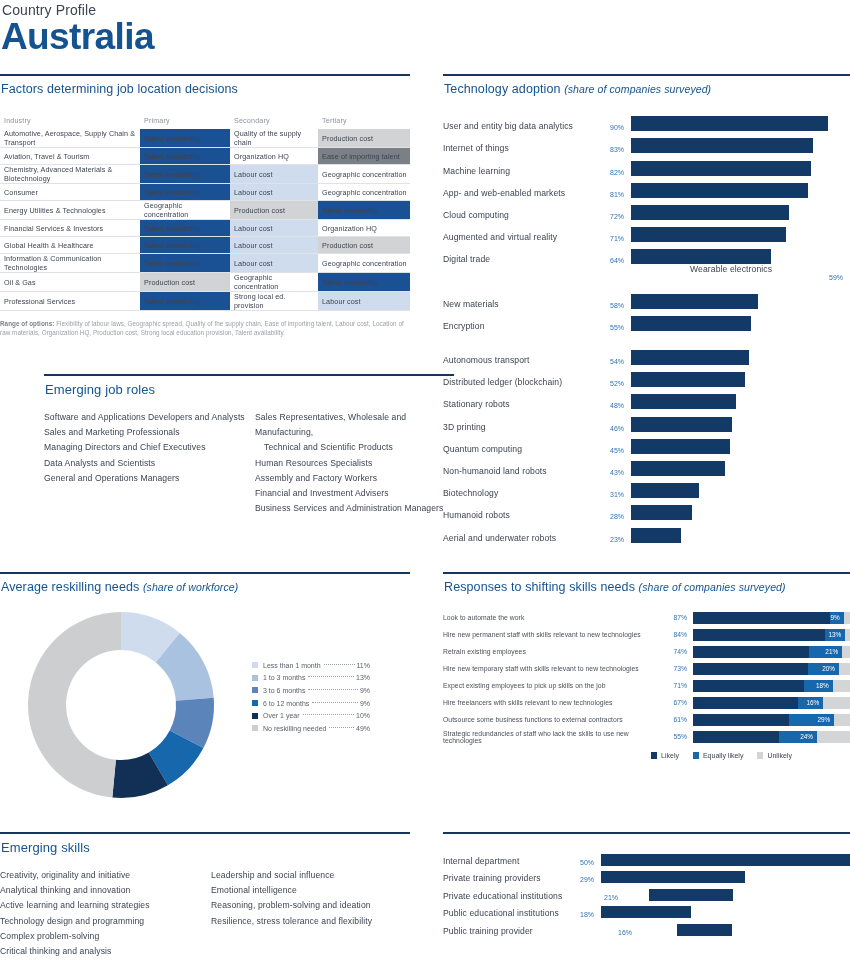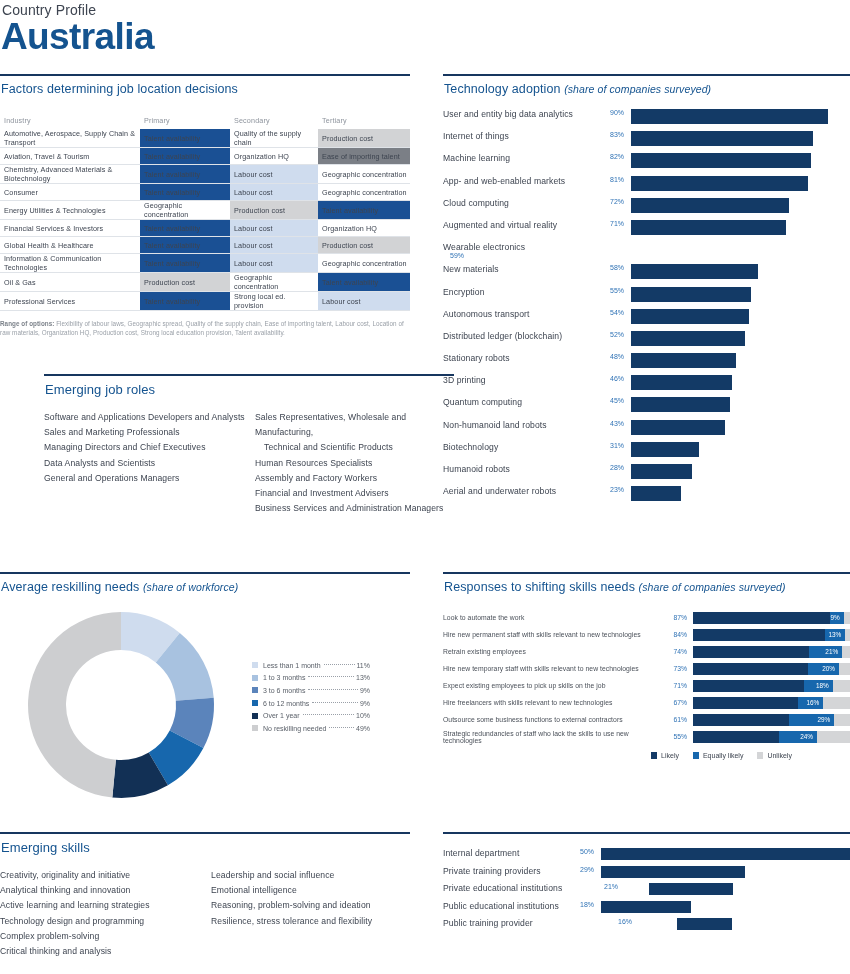--- a/index.html
+++ b/index.html
@@ -41,21 +41,21 @@
 
   
   .cols { display: flex; margin-top: 13px; }
   .cols .col { width: 50%; }
   .cols .col.right { padding-left: 6px; }
   .cols li { list-style: none; font-size: 8.6px; color: #3d4450;
              line-height: 15.2px; letter-spacing: .1px; }
   .cols li.ind2 { padding-left: 9px; }
 
   
-  .hbar-row { display: flex; align-items: flex-start; }
+  .hbar-row { display: flex; align-items: flex-end; }
   .hbar-lab { font-size: 8.6px; color: #3d4450; text-align: left; letter-spacing: .1px; }
   .hbar-val { font-size: 7px; color: #2f72b5; text-align: right; padding-right: 7px; }
   .hbar-track { flex: 1; }
   .hbar-fill { background: #133a66; height: 15px; }
 
   
   .donut-wrap { position: relative; }
   .donut-legend li { list-style: none; display: flex; align-items: center;
                      font-size: 7px; color: #5a6069; height: 12.6px; }
   .sw { width: 6px; height: 6px; margin-right: 5px; flex: 0 0 6px; }
@@ -314,20 +314,27 @@
             <div class="hbar-fill" style="width: 72%; height: 15px;"></div>
           </div>
         </div>
         <div class="hbar-row" style="height: 22.2px;">
           <div class="hbar-lab" style="width:160px">Augmented and virtual reality</div>
           <div class="hbar-val" style="width:28px">71%</div>
           <div class="hbar-track">
             <div class="hbar-fill" style="width: 71%; height: 15px;"></div>
           </div>
         </div>
+        <div class="hbar-row" style="height: 22.2px;">
+          <div class="hbar-lab" style="width:160px">Digital trade</div>
+          <div class="hbar-val" style="width:28px">64%</div>
+          <div class="hbar-track">
+            <div class="hbar-fill" style="width: 64%; height: 15px;"></div>
+          </div>
+        </div>
         <div class="hbar-row" style="height: 22.2px; flex-direction: column;">
           <div class="hbar-lab" style="width:160px">Wearable electronics</div>
           <div class="hbar-val" style="width:28px">59%</div>
           <div class="hbar-track">
             <div class="hbar-fill" style="width: 59%; height: 15px;"></div>
           </div>
         </div>
         <div class="hbar-row" style="height: 22.2px;">
           <div class="hbar-lab" style="width:160px">New materials</div>
           <div class="hbar-val" style="width:28px">58%</div>
@@ -335,21 +342,21 @@
             <div class="hbar-fill" style="width: 58%; height: 15px;"></div>
           </div>
         </div>
         <div class="hbar-row" style="height: 22.2px;">
           <div class="hbar-lab" style="width:160px">Encryption</div>
           <div class="hbar-val" style="width:28px">55%</div>
           <div class="hbar-track">
             <div class="hbar-fill" style="width: 55%; height: 15px;"></div>
           </div>
         </div>
-        <div class="hbar-row" style="height: 22.2px;">
+        <div class="hbar-row" style="height: 22.2px; margin-top: 12px;">
           <div class="hbar-lab" style="width:160px">Autonomous transport</div>
           <div class="hbar-val" style="width:28px">54%</div>
           <div class="hbar-track">
             <div class="hbar-fill" style="width: 54%; height: 15px;"></div>
           </div>
         </div>
         <div class="hbar-row" style="height: 22.2px;">
           <div class="hbar-lab" style="width:160px">Distributed ledger (blockchain)</div>
           <div class="hbar-val" style="width:28px">52%</div>
           <div class="hbar-track">

